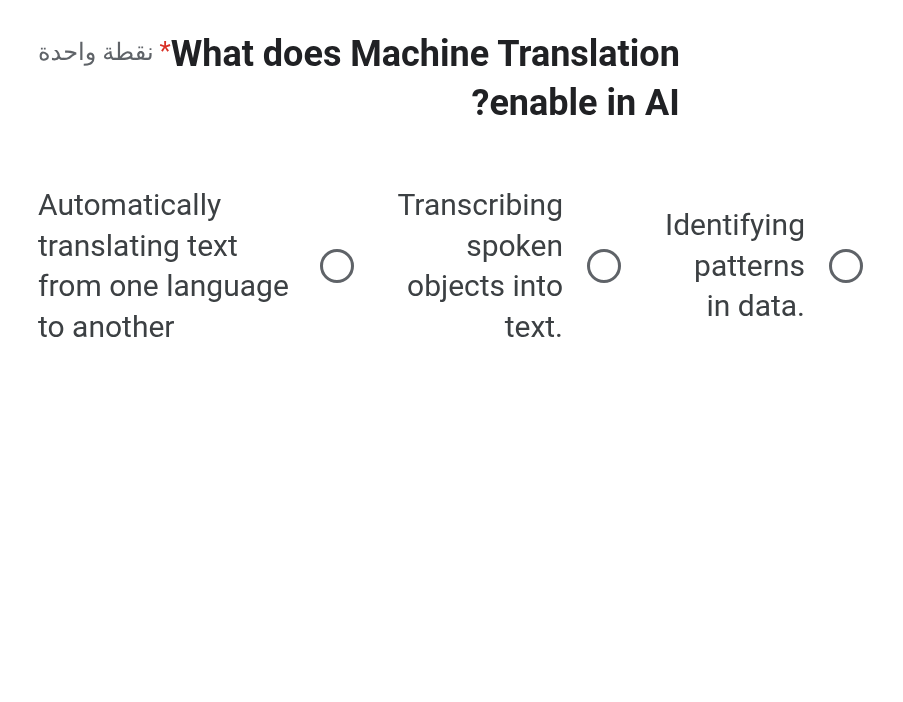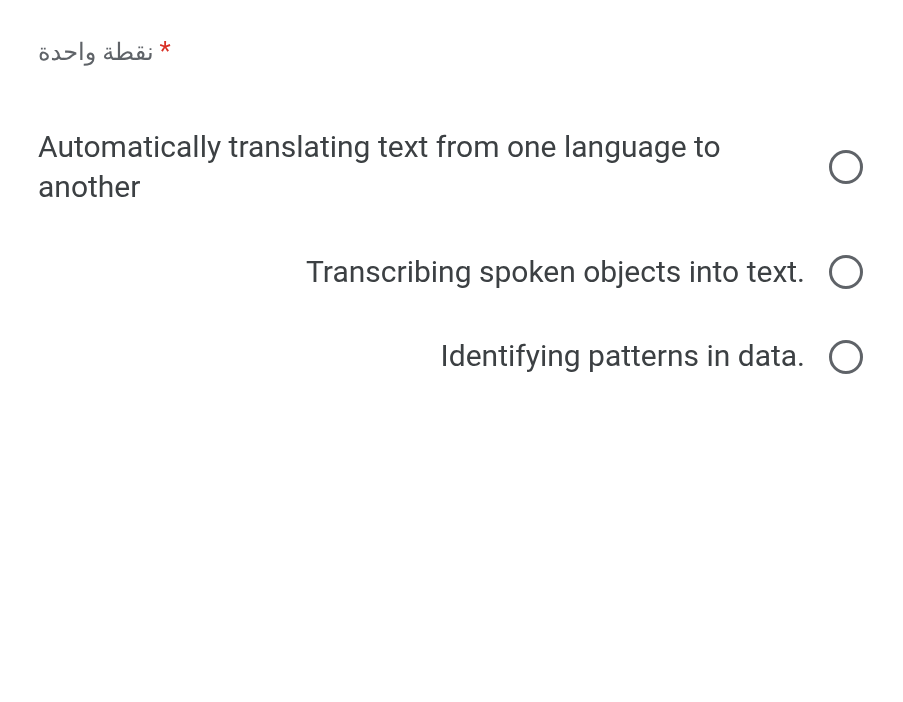--- a/index.html
+++ b/index.html
@@ -39,21 +39,21 @@
     .question-title {
       font-size: 36px;
       font-weight: 700;
       color: #202124;
       text-align: right;
       line-height: 1.35;
       margin-top: -8px;
     }
     .options {
       display: flex;
-      flex-direction: column;
+      flex-direction: row;
       gap: 44px;
     }
     .option-row {
       display: flex;
       align-items: center;
       justify-content: flex-end;
       gap: 24px;
       cursor: pointer;
     }
     .option-label {
@@ -77,20 +77,24 @@
     }
   </style>
 </head>
 <body>
 
 <div class="header">
   <div class="points-row">
     <span class="points-label">نقطة واحدة</span>
     <span class="required-star">*</span>
   </div>
+  <div class="question-title">
+    <span>What does Machine Translation</span><br>
+    <span>?enable in AI</span>
+  </div>
 </div>
 
 <div class="options">
 
   <div class="option-row">
     <div class="option-label align-left">Automatically translating text from one language to another</div>
     <div class="radio-circle"></div>
   </div>
 
 

